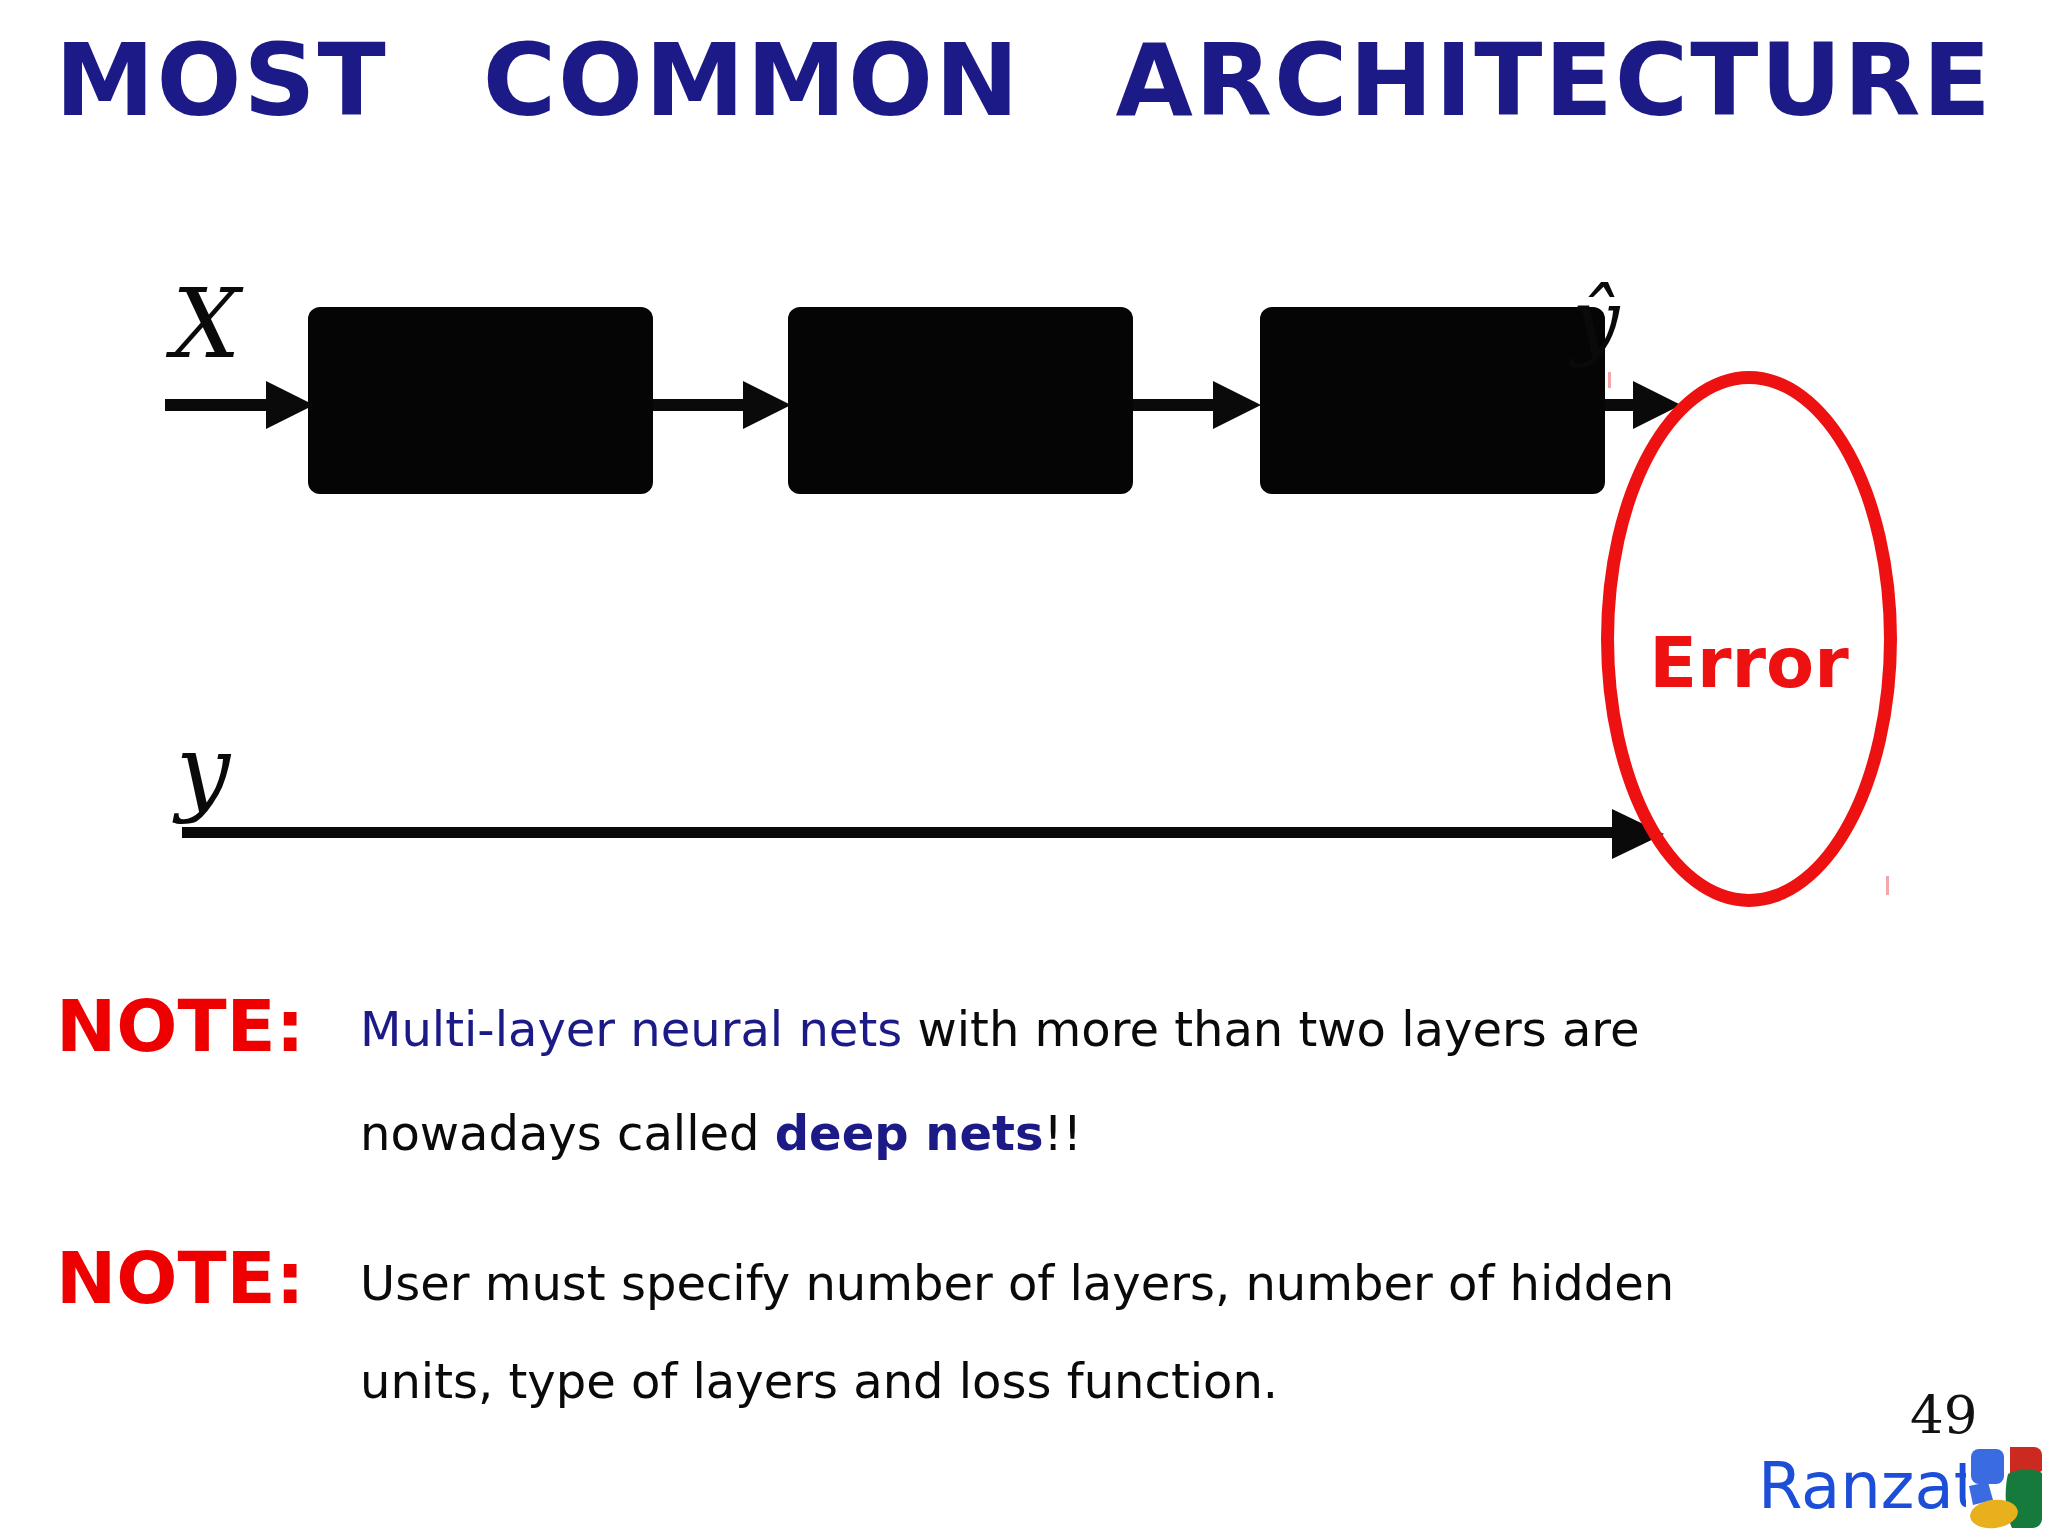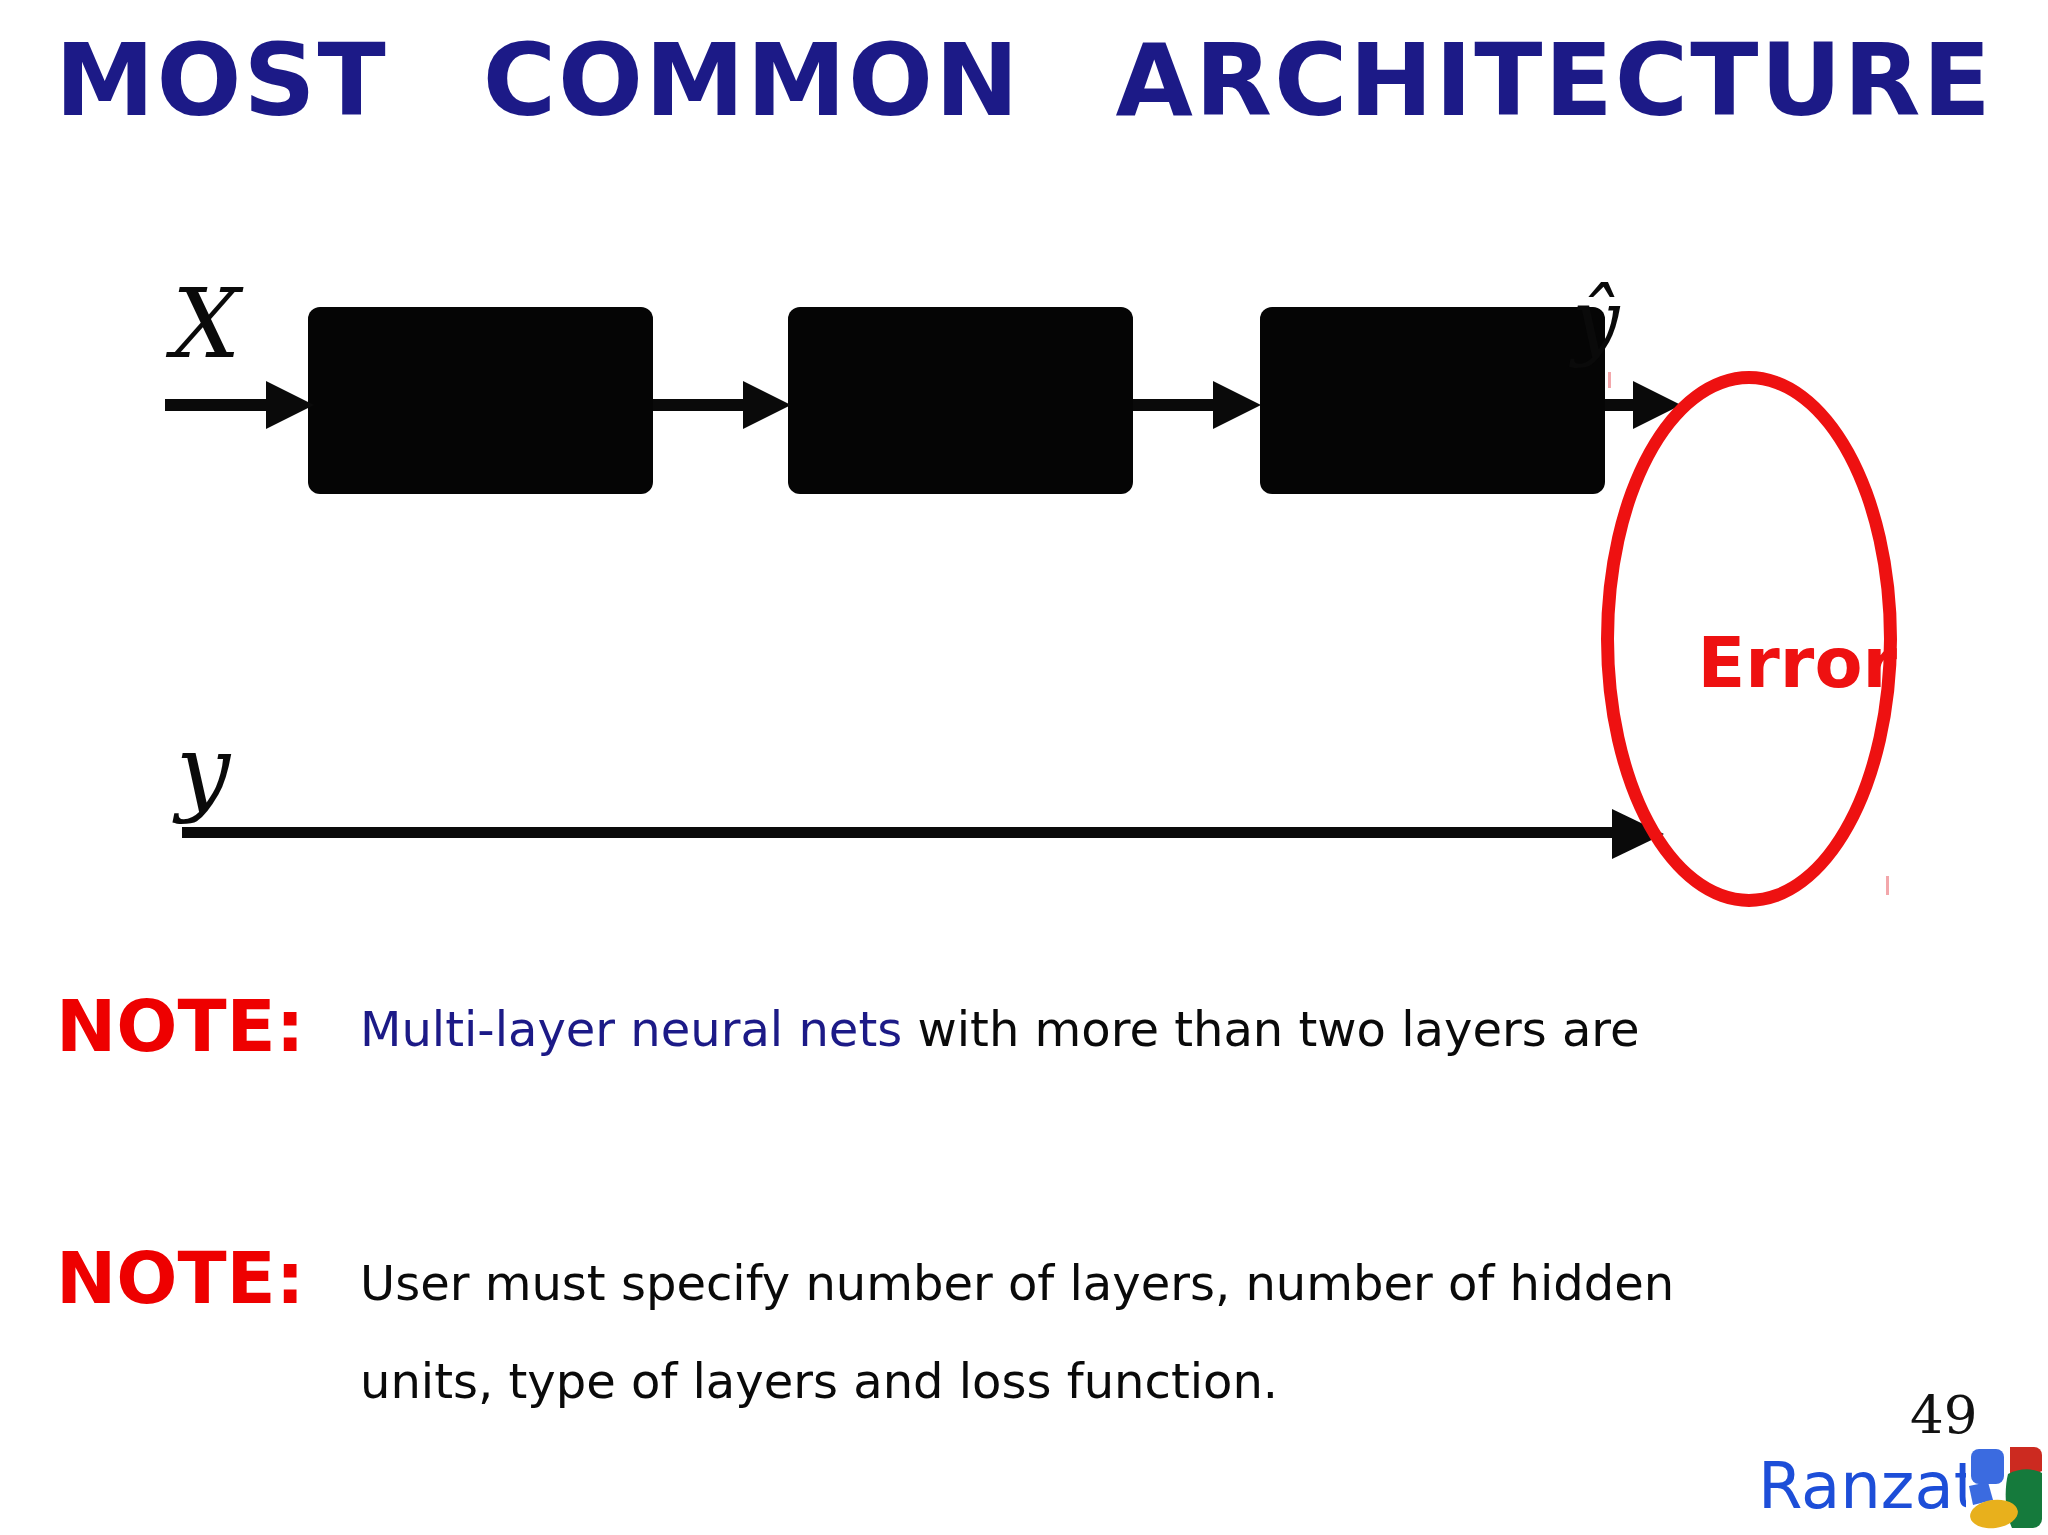--- a/index.html
+++ b/index.html
@@ -47,21 +47,21 @@
   .sh-y {left:182px;top:827px;width:1432px;height:11px;}
   .hd-y {left:1612px;top:809px;border-top-width:25px;border-bottom-width:25px;border-left-width:52px;}
   .error-ellipse{
     position:absolute;left:1601px;top:371px;width:296px;height:536px;
     box-sizing:border-box;
     border:13px solid #ee1111;border-radius:50%;
     background:transparent;z-index:5;
   }
   .error-label{
     position:absolute;left:1601px;top:628px;width:296px;
-    text-align:right;font-size:70px;font-weight:bold;color:#ee1111;
+    text-align:center;font-size:70px;font-weight:bold;color:#ee1111;
     z-index:6;line-height:1;
   }
   .tick{position:absolute;width:3px;background:#f3a7ab;}
   .tick1{left:1608px;top:372px;height:16px;}
   .tick2{left:1886px;top:876px;height:19px;}
   
   .note-label{
     position:absolute;left:56px;
     font-size:72px;font-weight:bold;color:#ee0000;line-height:1;
   }
@@ -118,20 +118,21 @@
   <div class="head hd-y"></div>
 
   <div class="error-ellipse"></div>
   <div class="error-label">Error</div>
 
   <div class="tick tick1"></div>
   <div class="tick tick2"></div>
 
   <div class="note-label nl1">NOTE:</div>
   <div class="note-line n1a"><span class="navy">Multi-layer neural nets</span><span> with more than two layers are</span></div>
+  <div class="note-line n1b"><span>nowadays called </span><span class="navy-bold">deep nets</span><span>!!</span></div>
 
   <div class="note-label nl2">NOTE:</div>
   <div class="note-line n2b">units, type of layers and loss function.</div>
   <div class="note-line n2a">User must specify number of layers, number of hidden</div>
 
   <div class="page-number">49</div>
   <div class="author">Ranzato</div>
 
   <svg class="google-logo" width="78" height="86" viewBox="0 0 78 86">
     <rect x="0" y="0" width="78" height="86" rx="10" fill="#ffffff"></rect>

